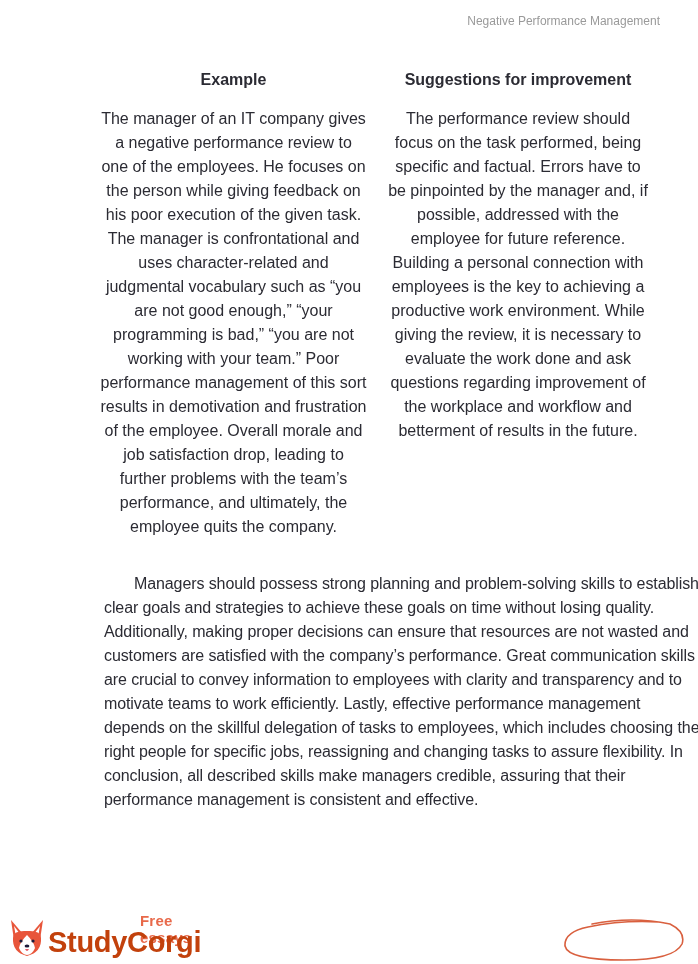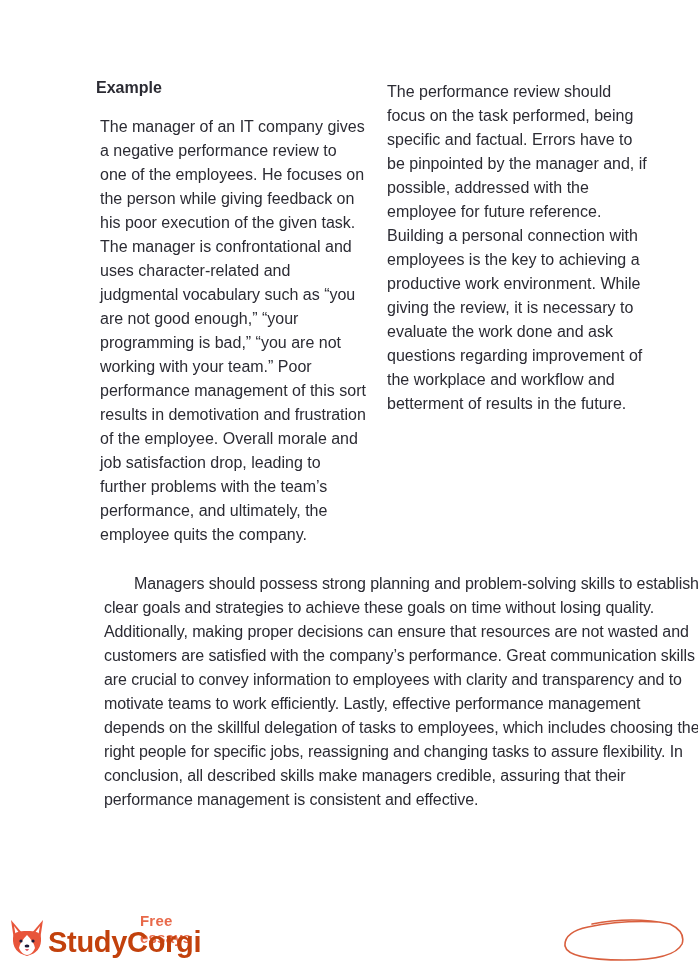--- a/index.html
+++ b/index.html
@@ -19,23 +19,24 @@
       position: absolute;
       right: 38px;
       top: 12px;
       text-align: right;
       color: #9a9a9a;
       font-size: 12px;
       line-height: 19px;
     }
     .col {
       position: absolute;
-      top: 76px;
+      top: 68px;
       font-size: 16px;
       line-height: 24px;
+      text-align: center;
     }
     .col-left { left: 96px; width: 275px; }
     .col-right { left: 383px; width: 270px; }
     .col h3 {
       margin: 0 0 15px 0;
       font-size: 16px;
       font-weight: bold;
       line-height: 24px;
       color: #2b2b33;
     }
@@ -106,28 +107,30 @@
       text-align: center;
       font-size: 19px;
       font-weight: bold;
       color: #2b2b40;
     }
   </style>
 </head>
 <body>
 
 <div class="header">
+  <div>Negative Performance Management</div>
 </div>
 
 <div class="col col-left">
   <h3>Example</h3>
   <p>The manager of an IT company gives a negative performance review to one of the employees. He focuses on the person while giving feedback on his poor execution of the given task. The manager is confrontational and uses character-related and judgmental vocabulary such as “you are not good enough,” “your programming is bad,” “you are not working with your team.” Poor performance management of this sort results in demotivation and frustration of the employee. Overall morale and job satisfaction drop, leading to further problems with the team’s performance, and ultimately, the employee quits the company.</p>
 </div>
 
 <div class="col col-right">
+  <h3>Suggestions for improvement</h3>
   <p>The performance review should focus on the task performed, being specific and factual. Errors have to be pinpointed by the manager and, if possible, addressed with the employee for future reference. Building a personal connection with employees is the key to achieving a productive work environment. While giving the review, it is necessary to evaluate the work done and ask questions regarding improvement of the workplace and workflow and betterment of results in the future.</p>
 </div>
 
 <p class="para">Managers should possess strong planning and problem-solving skills to establish clear goals and strategies to achieve these goals on time without losing quality. Additionally, making proper decisions can ensure that resources are not wasted and customers are satisfied with the company’s performance. Great communication skills are crucial to convey information to employees with clarity and transparency and to motivate teams to work efficiently. Lastly, effective performance management depends on the skillful delegation of tasks to employees, which includes choosing the right people for specific jobs, reassigning and changing tasks to assure flexibility. In conclusion, all described skills make managers credible, assuring that their performance management is consistent and effective.</p>
 
 <div class="footer-logo">
   <span class="logo-icon">
     <svg width="38" height="40" viewBox="0 0 38 40">
 
       <path d="M3 2 L15 16 L6 22 Z" fill="#e8553a"></path>

